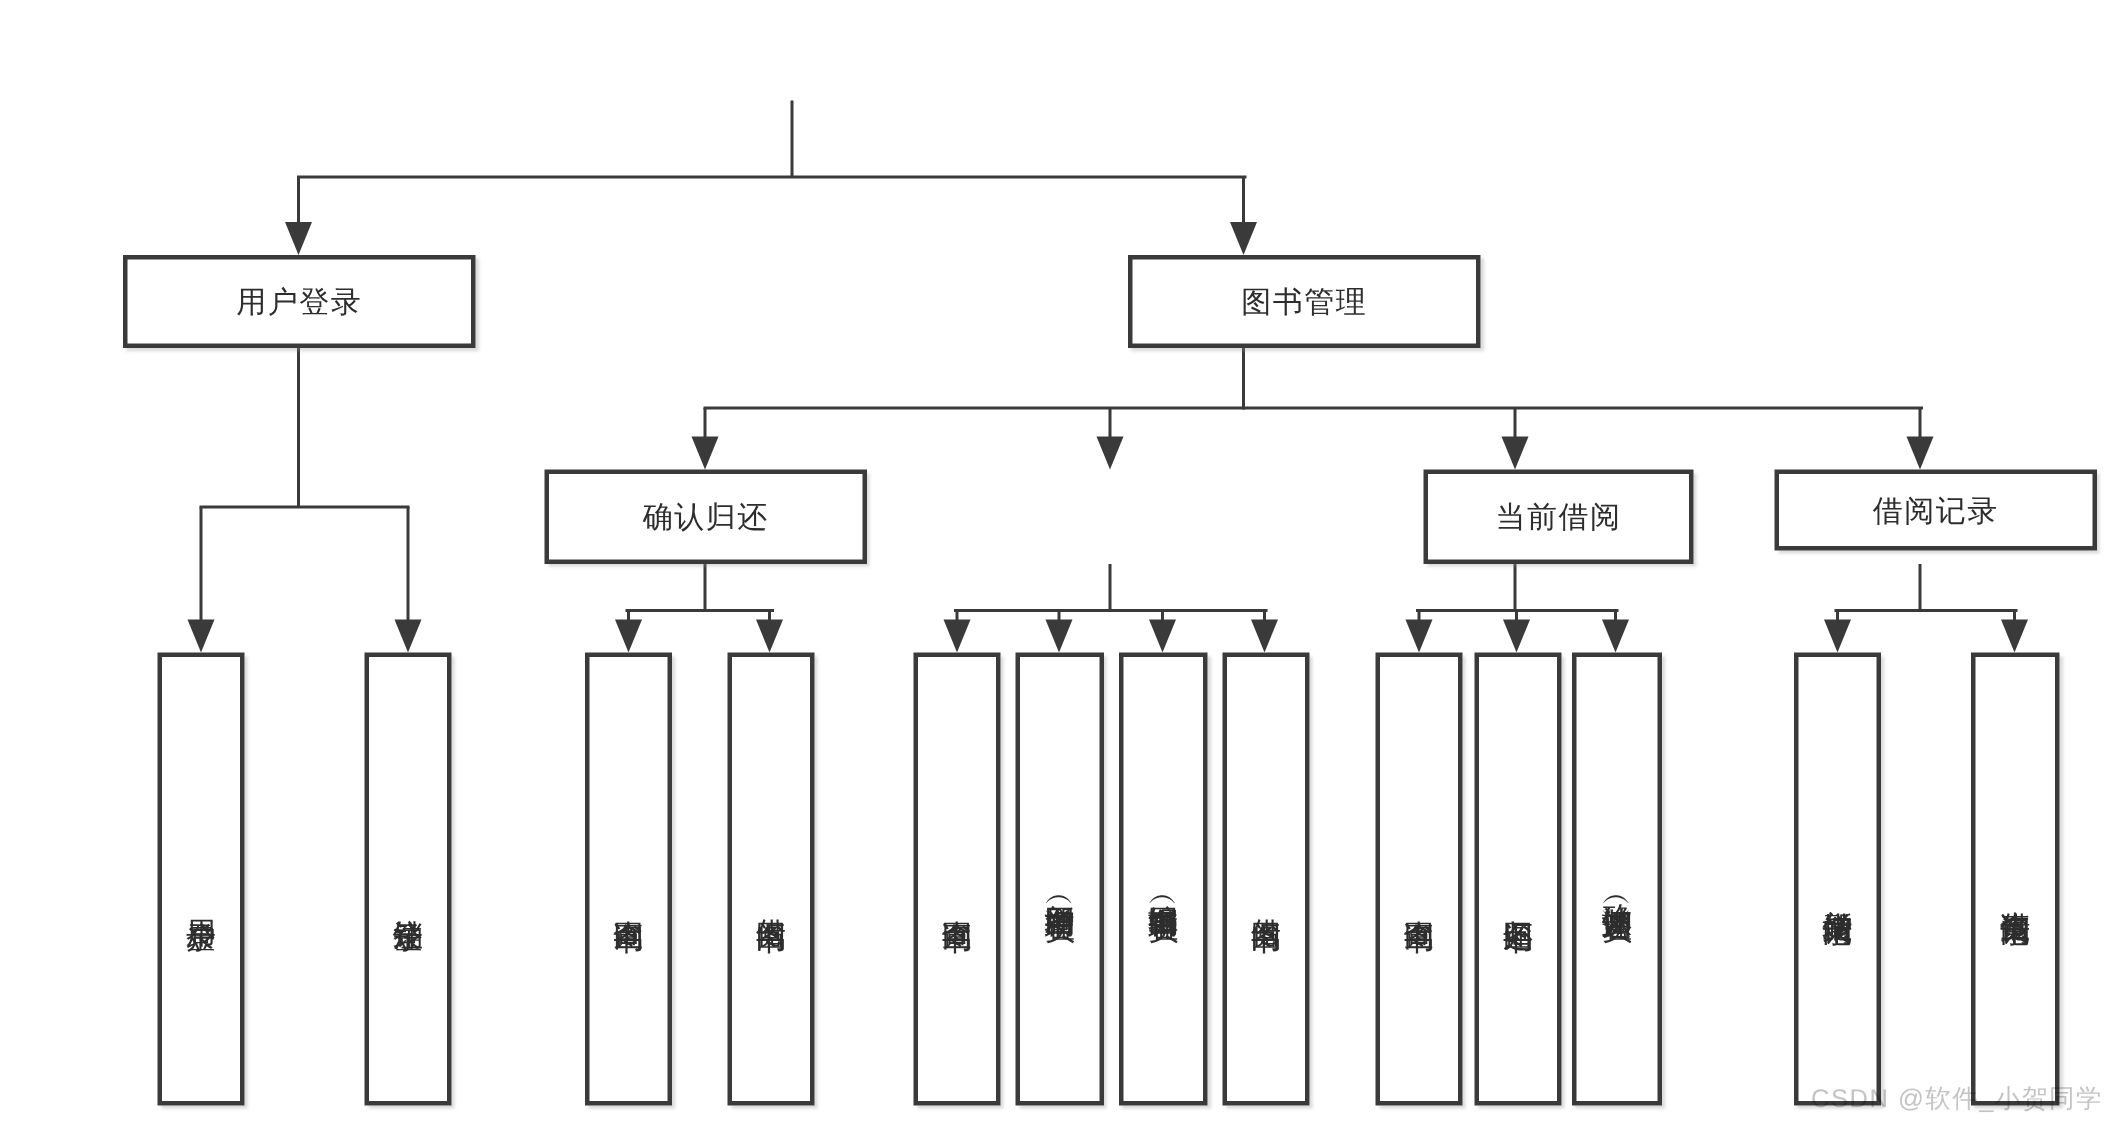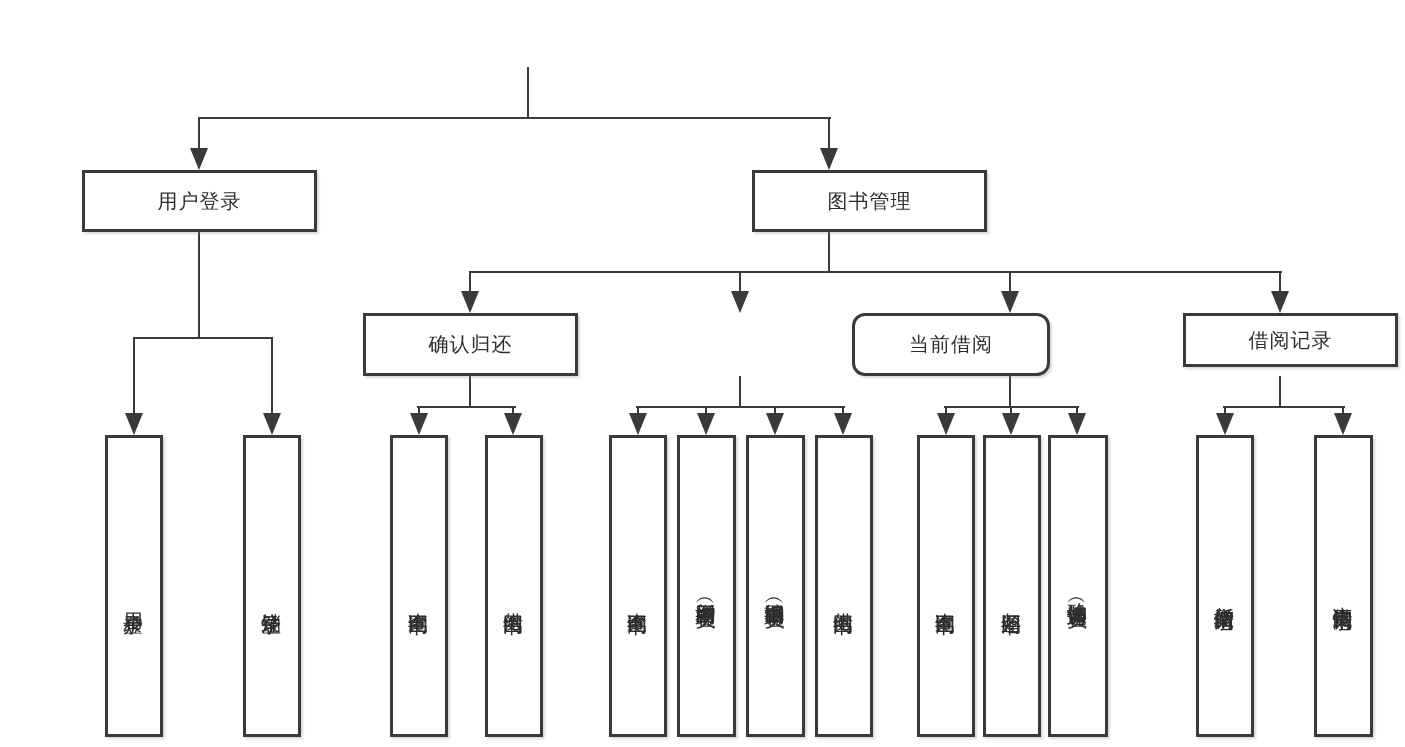--- a/index.html
+++ b/index.html
@@ -131,21 +131,21 @@
   <div class="box" style="left:82px; top:170px; width:235px; height:62px;">
     <span class="lbl">用户登录</span>
   </div>
   <div class="box" style="left:752px; top:170px; width:235px; height:62px;">
     <span class="lbl">图书管理</span>
   </div>
 
   <div class="box" style="left:363px; top:313px; width:215px; height:63px;">
     <span class="lbl">确认归还</span>
   </div>
-  <div class="box" style="left:852px; top:313px; width:198px; height:63px;border-radius:13px;">
+  <div class="box" style="left:949px; top:313px; width:180px; height:63px;">
     <span class="lbl">当前借阅</span>
   </div>
   <div class="box" style="left:1183px; top:313px; width:215px; height:54px;">
     <span class="lbl">借阅记录</span>
   </div>
 
   <div class="box vbox" style="left:105px; top:435px; width:58px; height:302px;">
     <span class="lbl ls-4">用户登录</span>
   </div>
   <div class="box vbox" style="left:243px; top:435px; width:58px; height:302px;">
@@ -182,14 +182,15 @@
     <span class="lbl ls-9">确认归还（管理员）</span>
   </div>
 
   <div class="box vbox" style="left:1196px; top:435px; width:58px; height:302px;">
     <span class="lbl ls-6">新增借阅记录</span>
   </div>
   <div class="box vbox" style="left:1314px; top:435px; width:59px; height:302px;">
     <span class="lbl ls-6">查询借阅记录</span>
   </div>
 
+  <div class="watermark">CSDN @软件_小贺同学</div>
 
 </div>
 
 </body></html>

